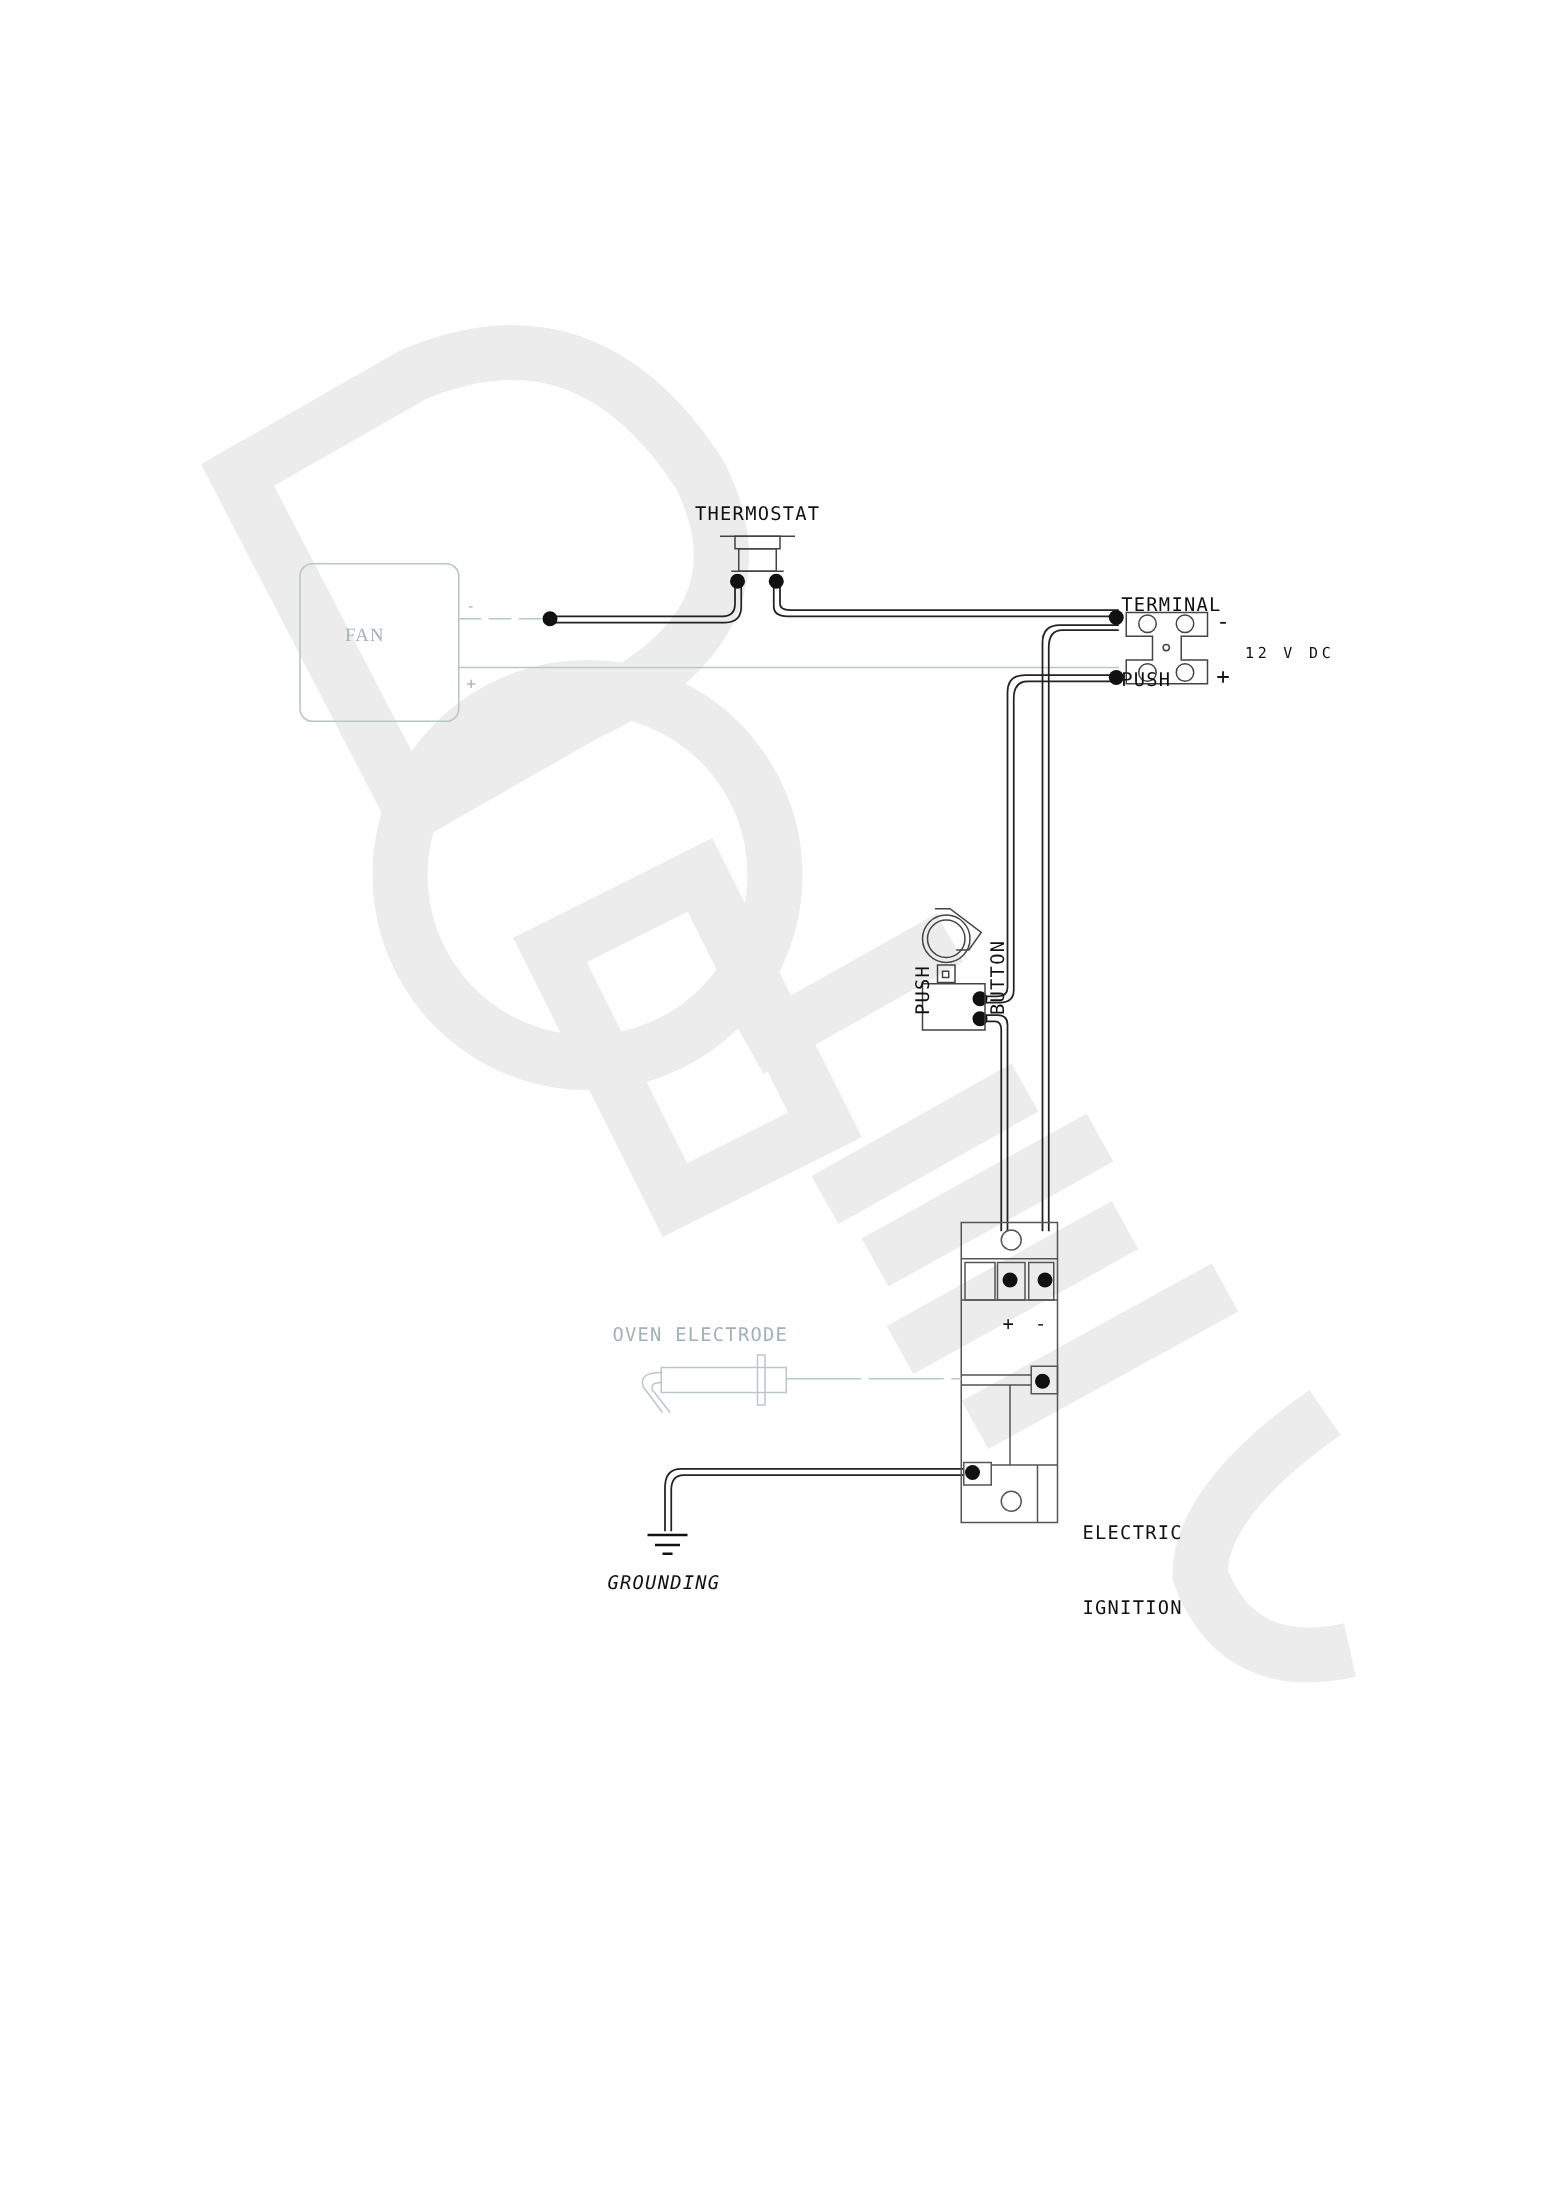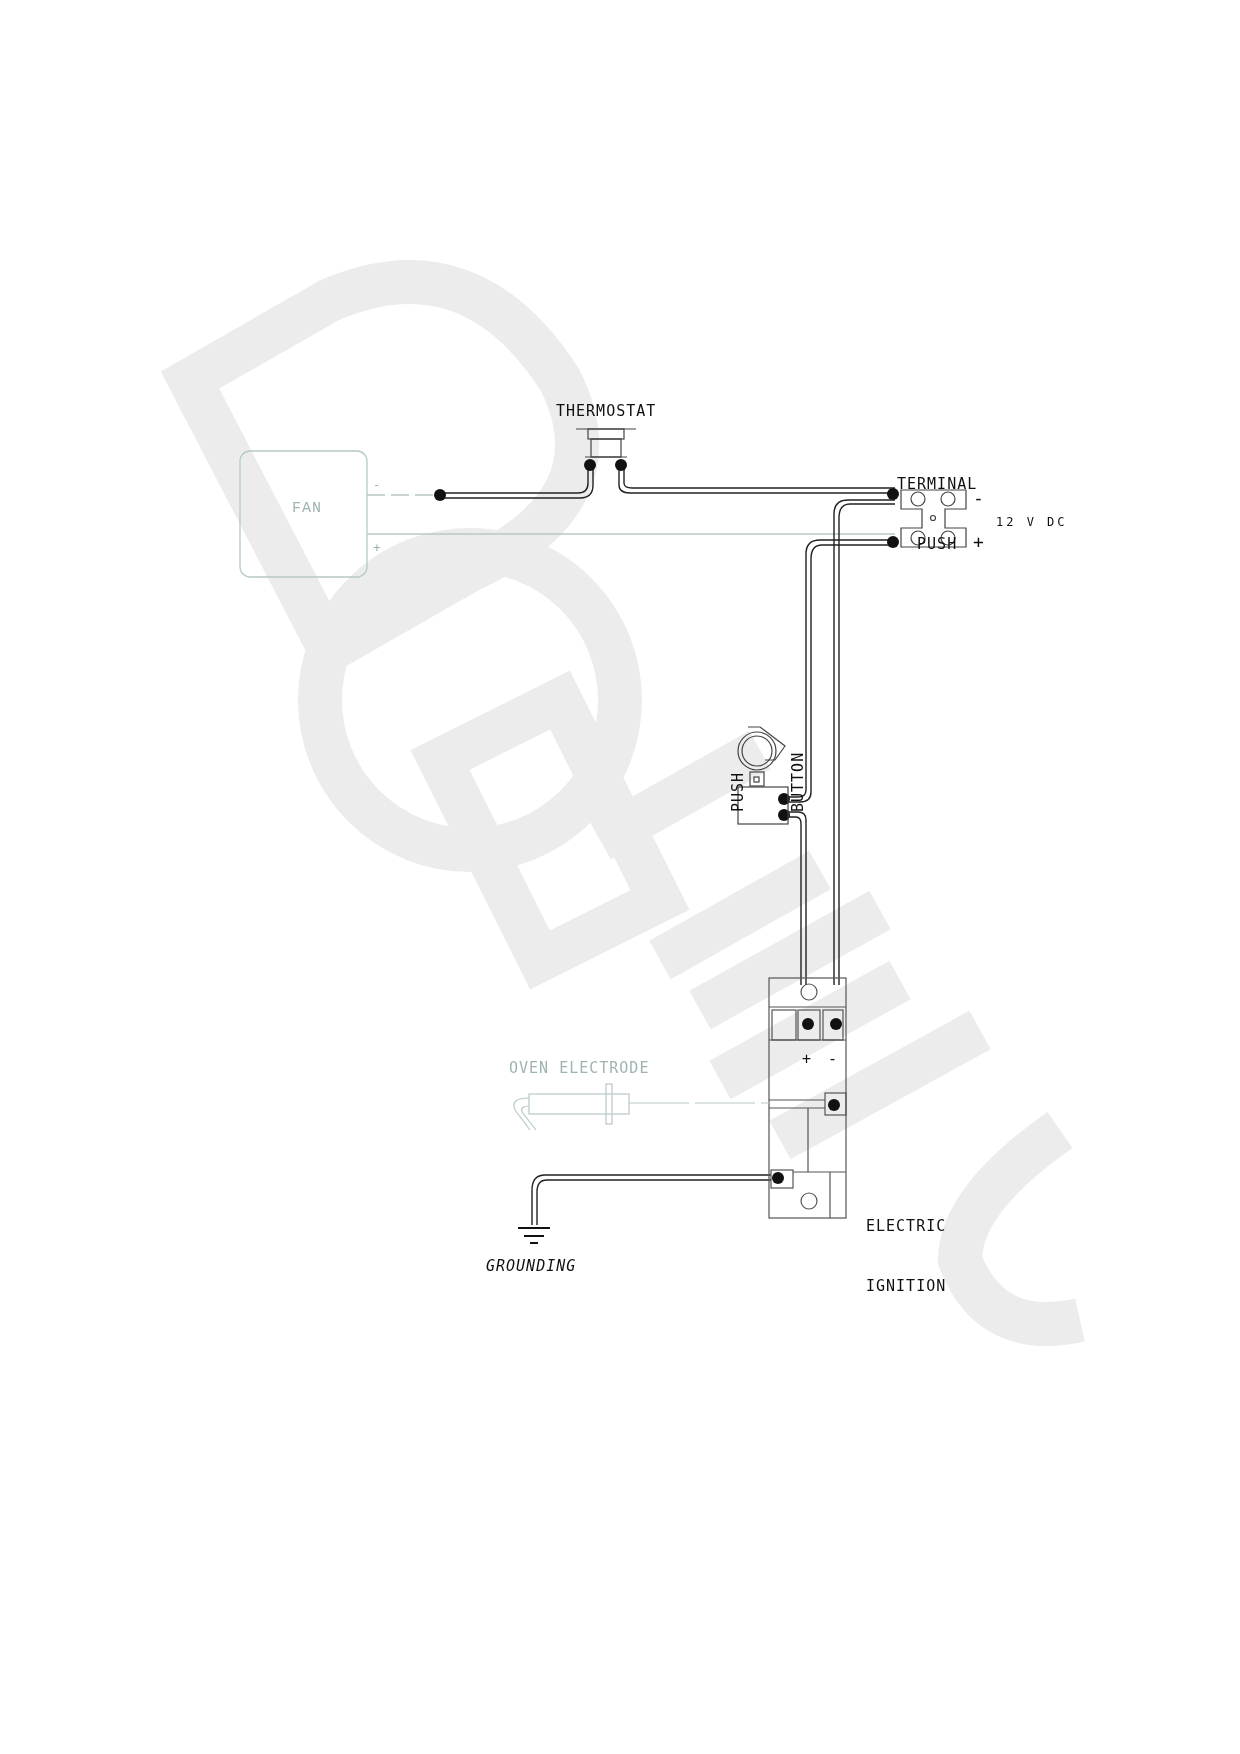--- a/index.html
+++ b/index.html
@@ -116,40 +116,40 @@
   </g>
 
   <g stroke="#111" stroke-width="2">
     <line x1="518" y1="1228" x2="550" y2="1228"></line>
     <line x1="524" y1="1236" x2="544" y2="1236"></line>
     <line x1="530" y1="1243" x2="538" y2="1243"></line>
   </g>
 </svg>
 
 <div class="lbl" style="left:556px;top:401px;text-align:right;">THERMOSTAT</div>
-<div class="lbl" style="left:897px;top:434px;text-align:center;">
+<div class="lbl" style="left:897px;top:434px;">
   <div>TERMINAL</div>
   <div>PUSH</div>
 </div>
 <div class="lbl" style="left:973px;top:488px;font-size:18px;">-</div>
 <div class="lbl" style="left:973px;top:532px;font-size:18px;">+</div>
 <div class="lbl" style="left:996px;top:512px;font-size:12px;letter-spacing:3px;">12 V DC</div>
 
-<div class="lbl grey" style="left:292px;top:499px;font-family:Liberation Mono, monospace;">FAN</div>
+<div class="lbl grey" style="left:276px;top:499px;font-family:Liberation Serif, serif;">FAN</div>
 <div class="lbl grey" style="left:373px;top:475px;font-size:12px;">-</div>
 <div class="lbl grey" style="left:373px;top:538px;font-size:13px;">+</div>
 
 <div class="lbl vert" style="left:688px;top:812px;">
   <div>PUSH</div>
   <div>BUTTON</div>
 </div>
 
 <div class="lbl" style="left:802px;top:1049px;">+</div>
 <div class="lbl" style="left:828px;top:1049px;">-</div>
 
-<div class="lbl grey" style="left:509px;top:1058px;">OVEN ELECTRODE</div>
+<div class="lbl grey" style="left:490px;top:1058px;">OVEN ELECTRODE</div>
 
 <div class="lbl" style="left:866px;top:1176px;text-align:center;">
   <div>ELECTRIC</div>
   <div>IGNITION</div>
 </div>
 
 <div class="lbl" style="left:486px;top:1256px;font-style:italic;">GROUNDING</div>
 
 </body></html>

